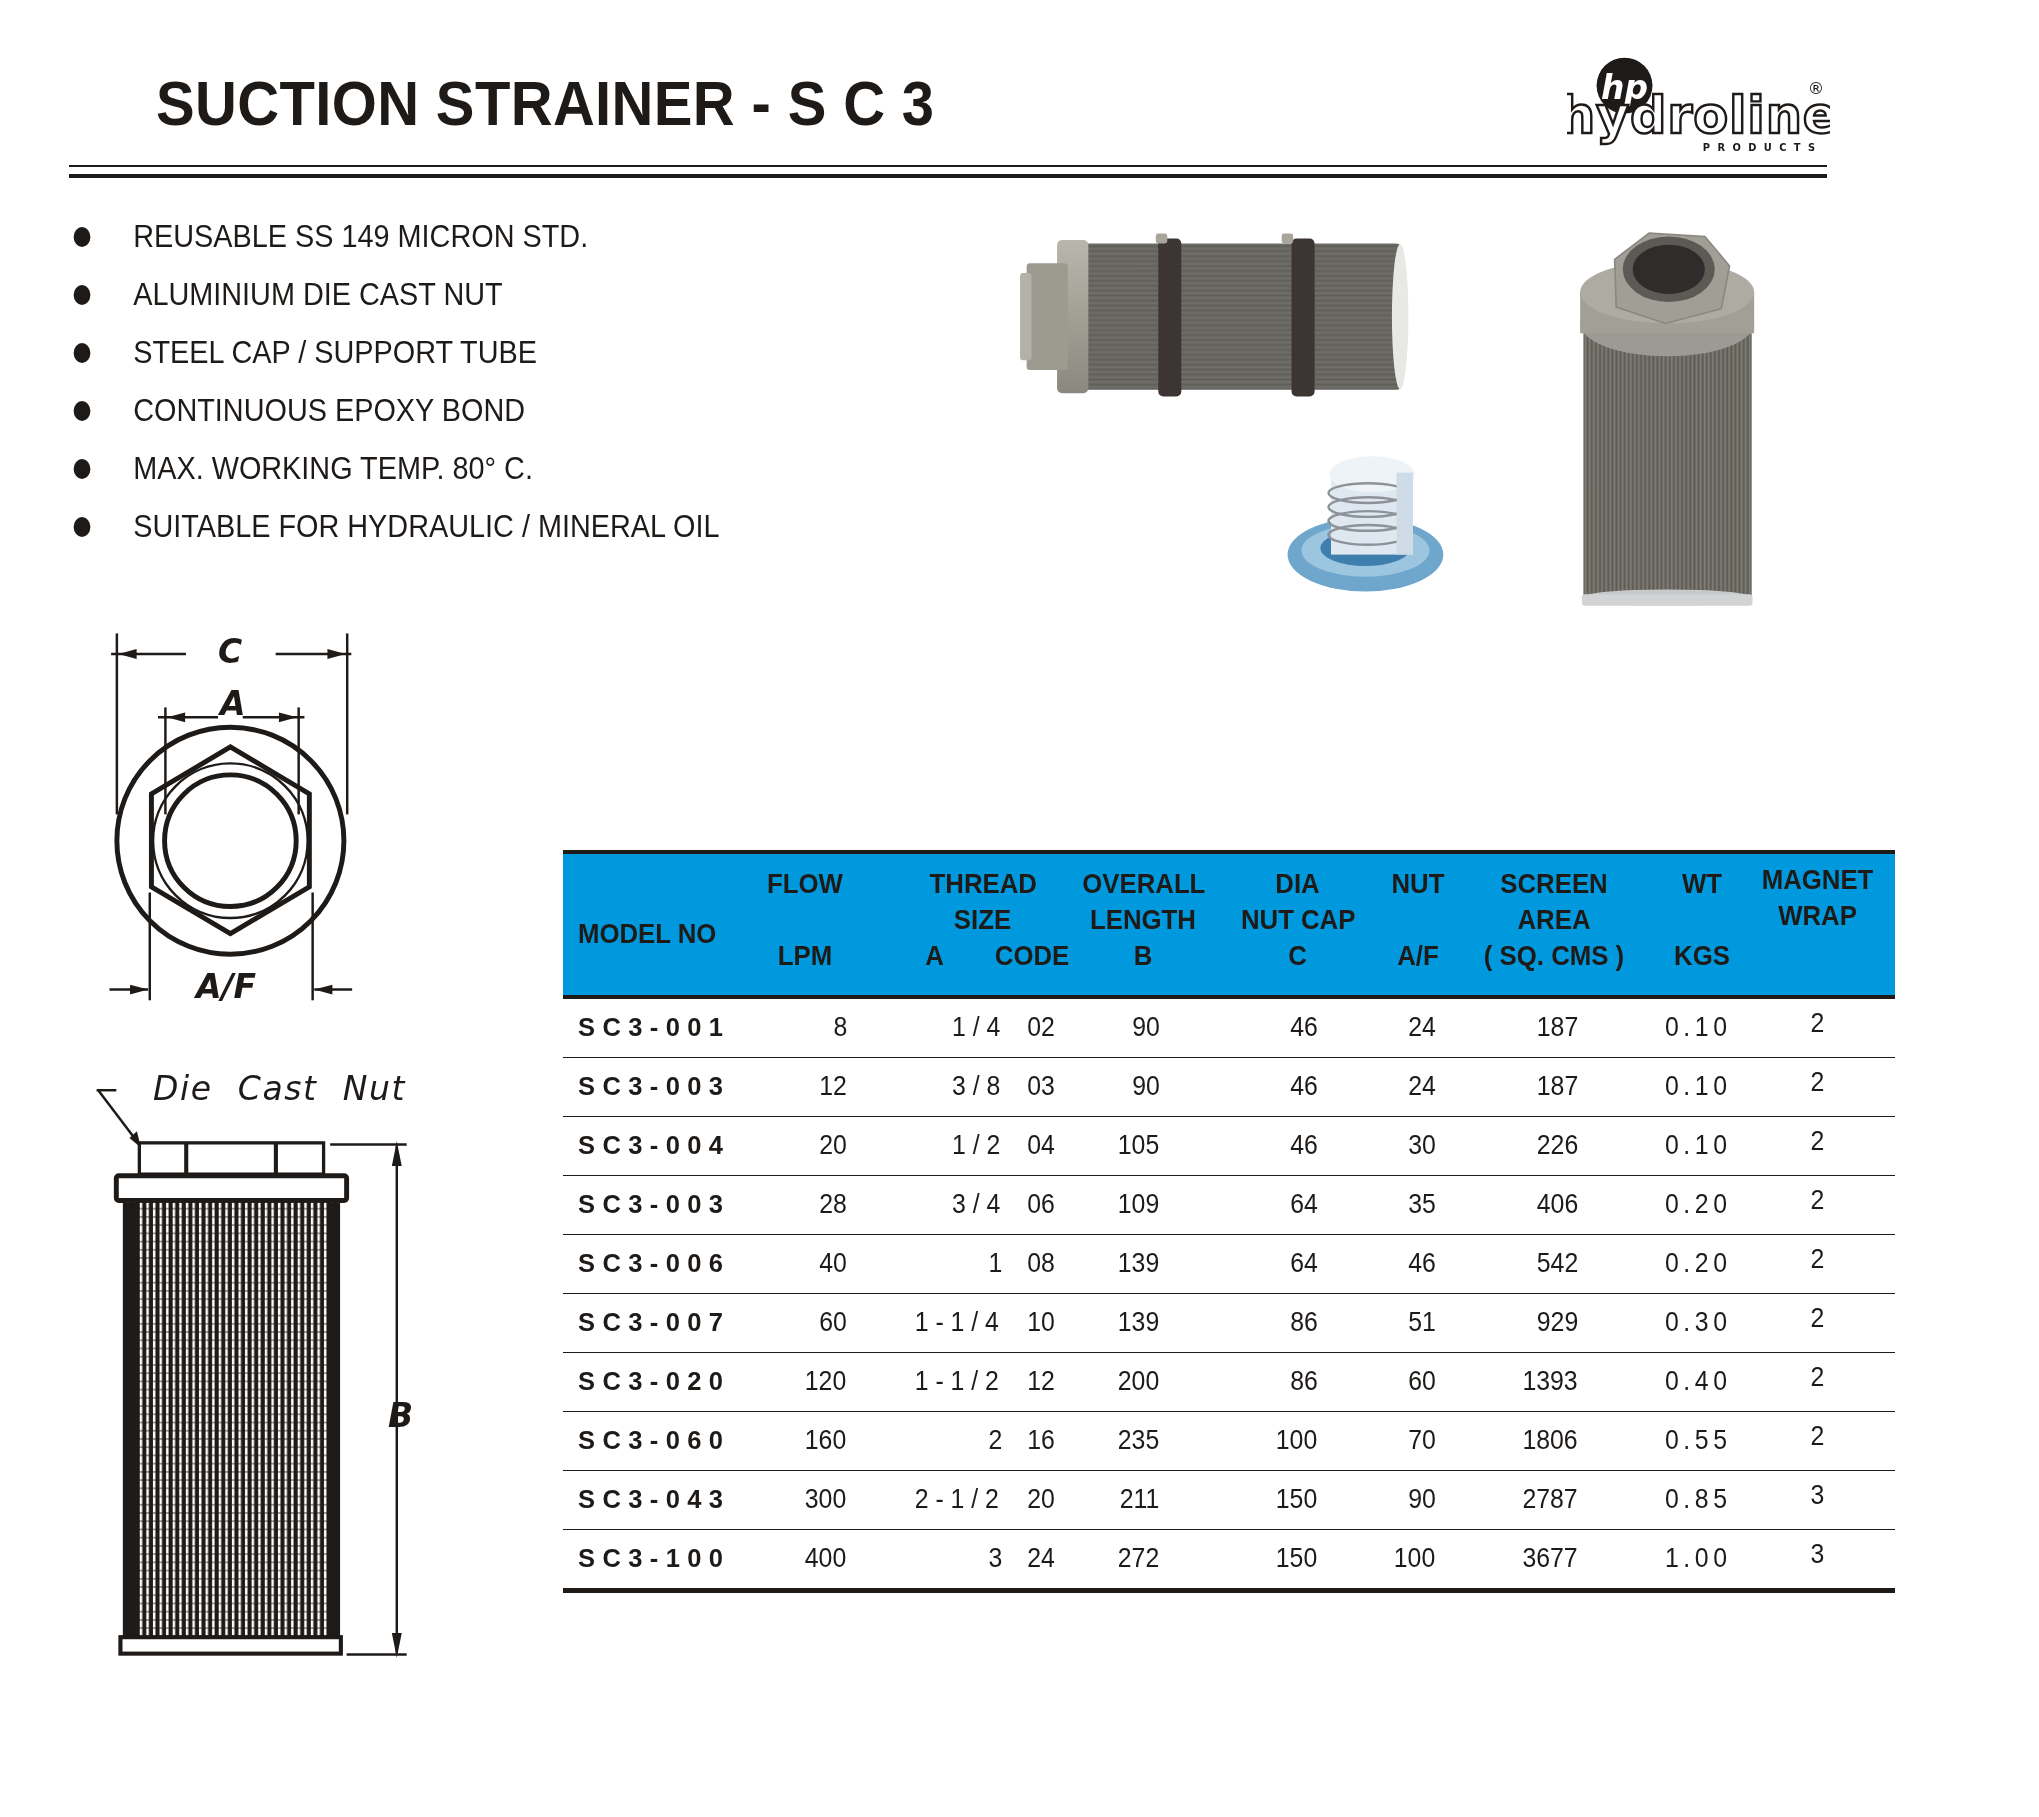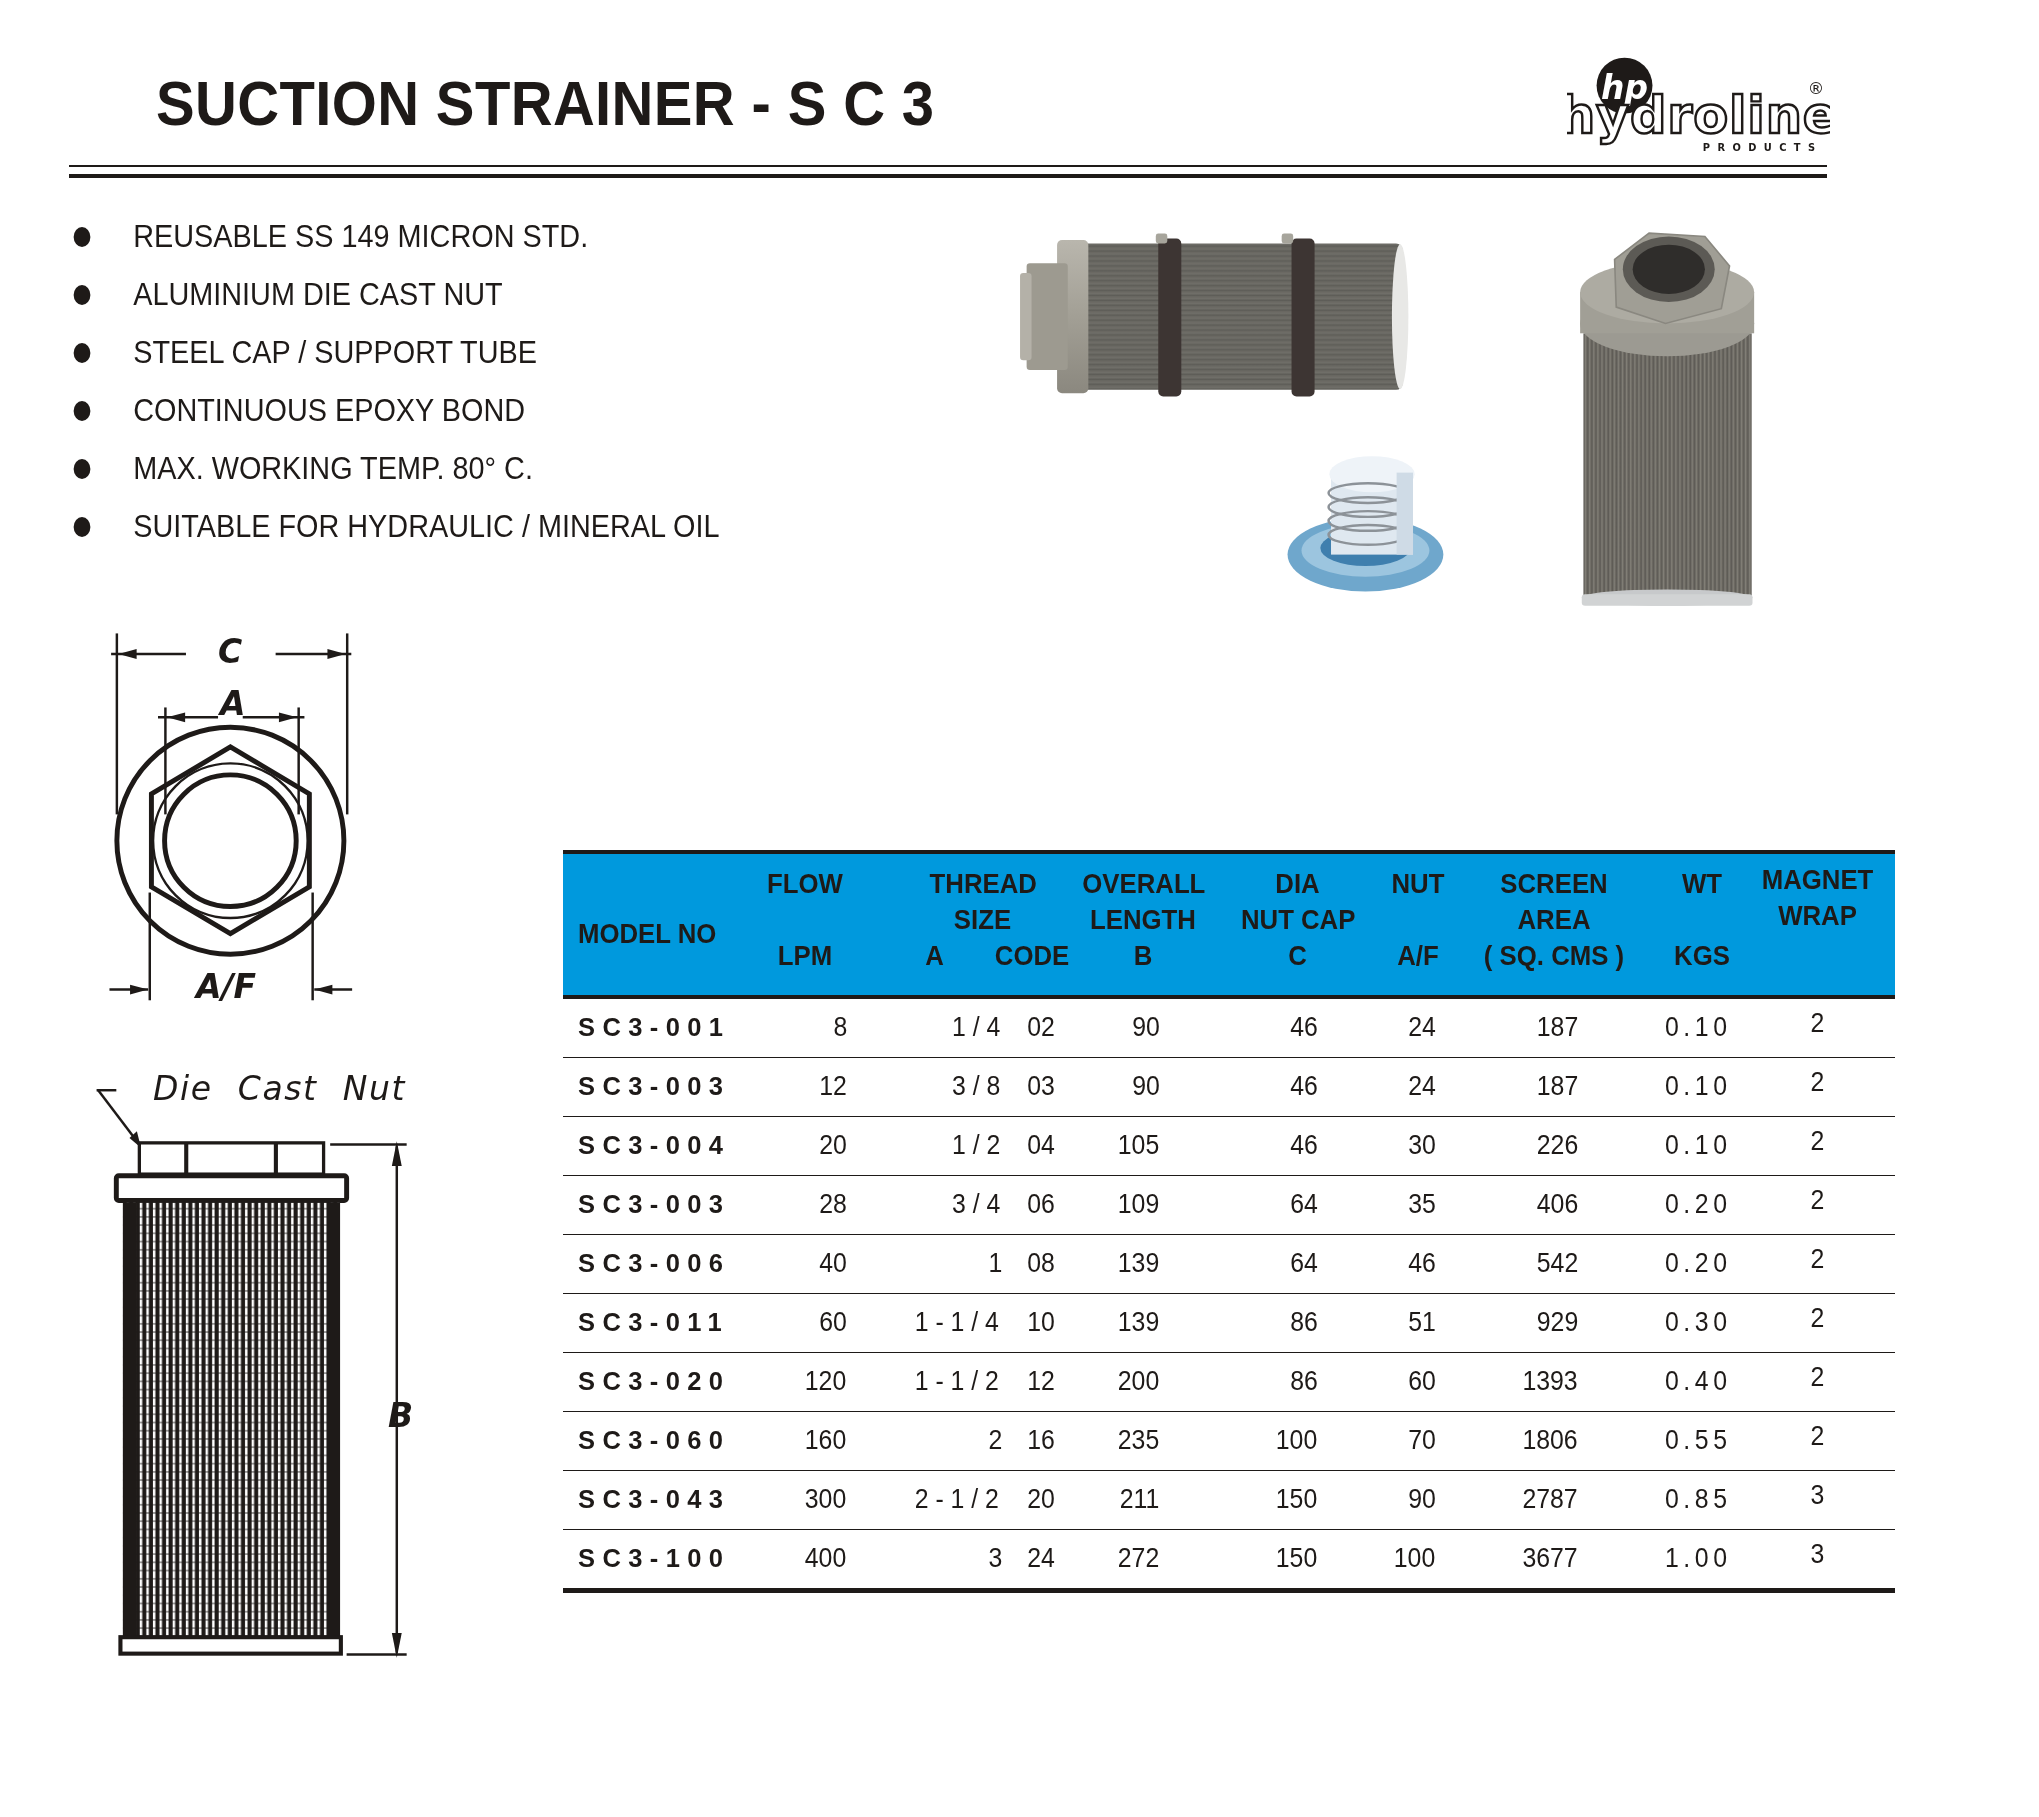--- a/index.html
+++ b/index.html
@@ -347,21 +347,21 @@
     <span class="cell" style="left:463px;">08</span>
     <span class="cell r" style="right:734px;">139</span>
     <span class="cell r" style="right:576px;">64</span>
     <span class="cell r" style="right:458px;">46</span>
     <span class="cell r" style="right:315px;">542</span>
     <span class="cell spaced" style="left:1099px;">0.20</span>
     <span class="cell" style="left:1247px;top:8.2px;">2</span>
   </div>
 
   <div class="trow">
-    <span class="cell model">SC3-011</span>
+    <span class="cell model">SC3-007</span>
     <span class="cell r" style="right:1047px;">60</span>
     <span class="cell r" style="right:892px;">1 - 1 / 4</span>
     <span class="cell" style="left:463px;">10</span>
     <span class="cell r" style="right:734px;">139</span>
     <span class="cell r" style="right:576px;">86</span>
     <span class="cell r" style="right:458px;">51</span>
     <span class="cell r" style="right:315px;">929</span>
     <span class="cell spaced" style="left:1099px;">0.30</span>
     <span class="cell" style="left:1247px;top:8.2px;">2</span>
   </div>

